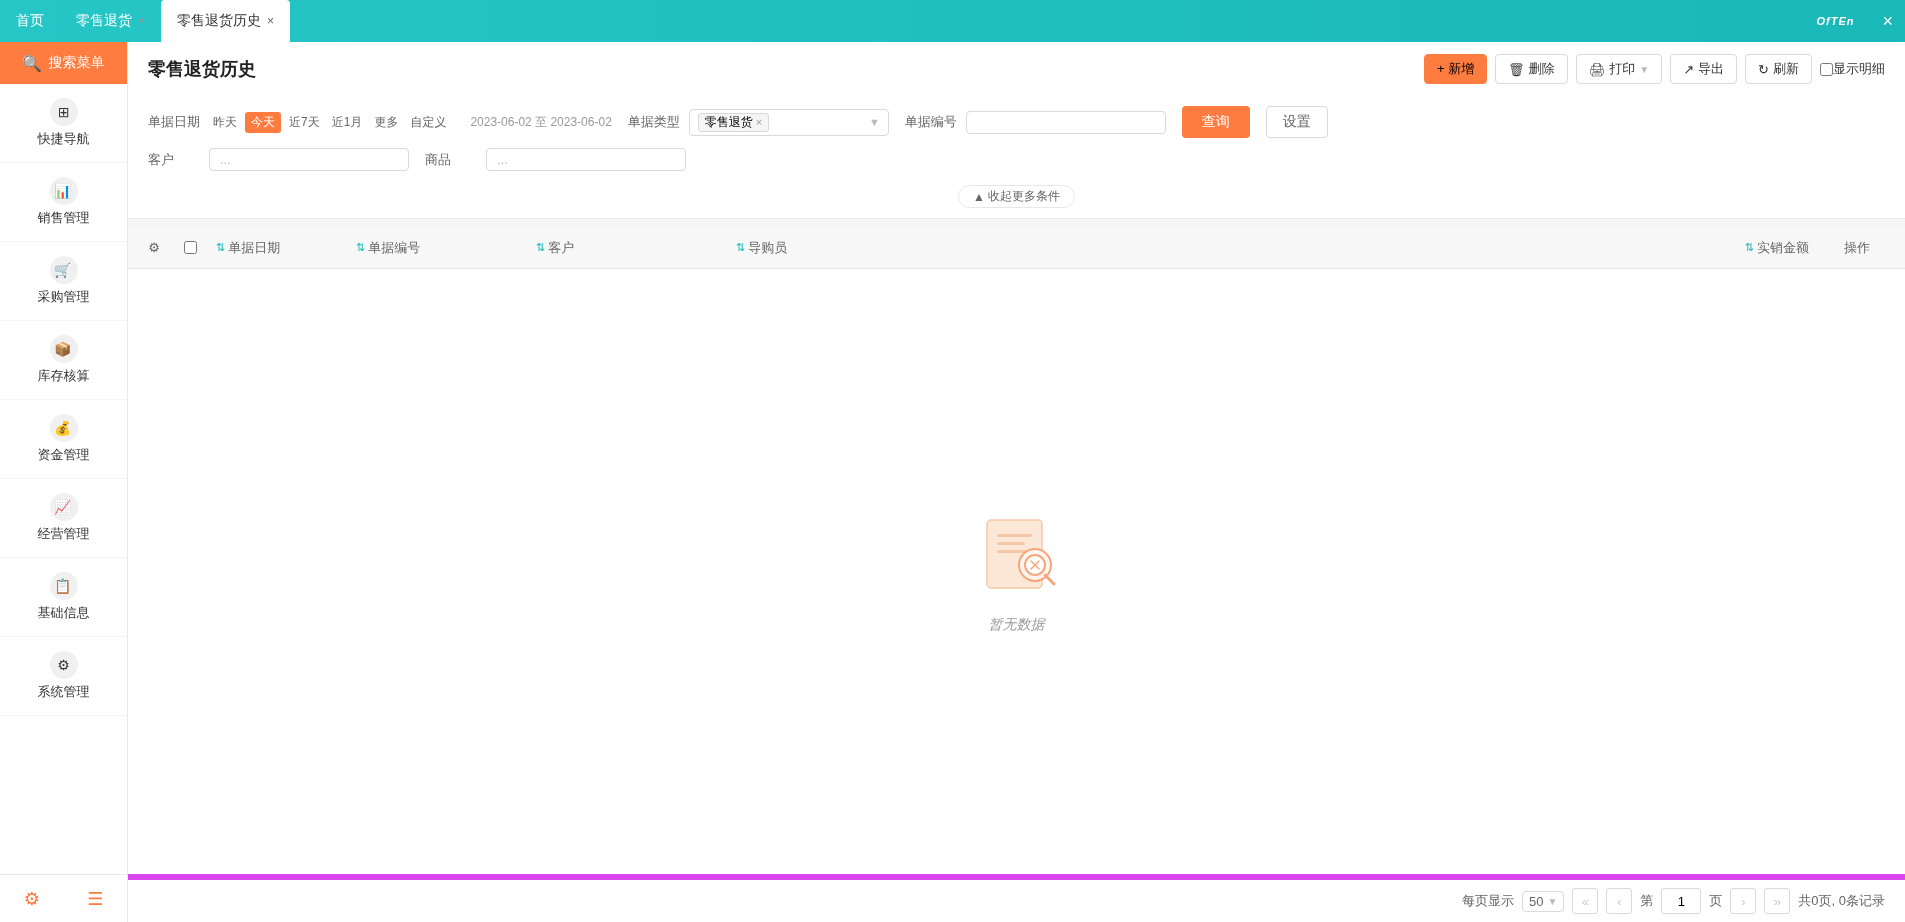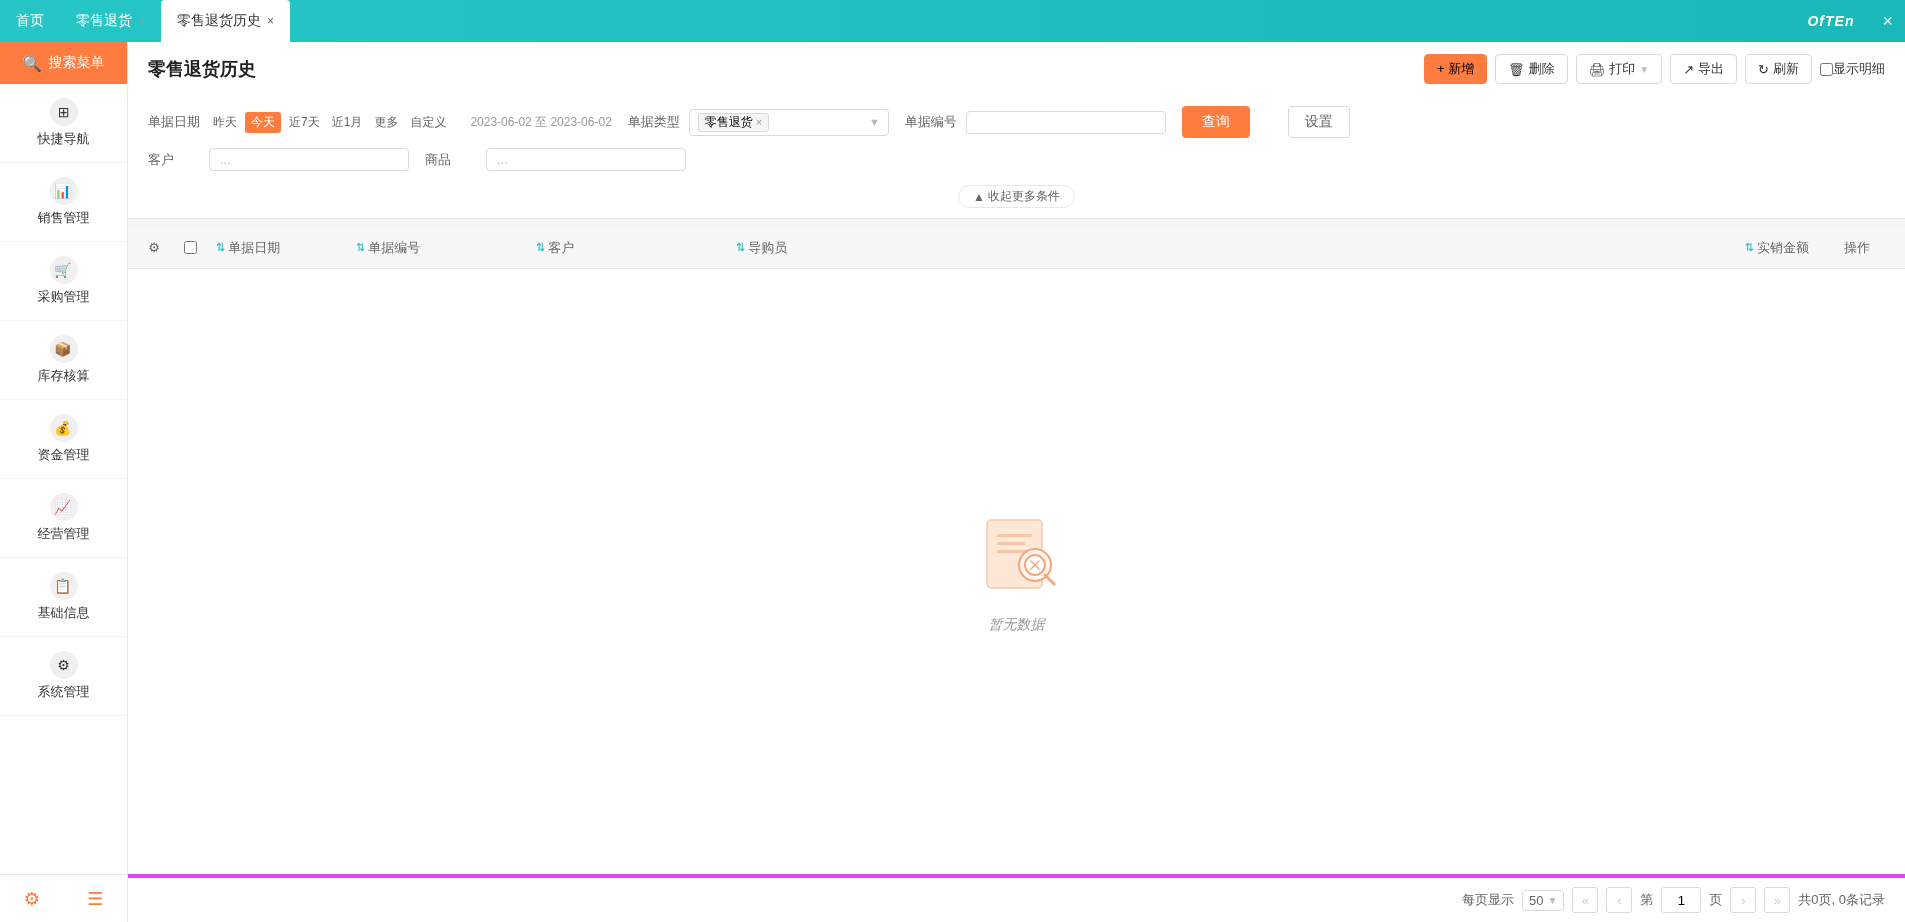--- a/index.html
+++ b/index.html
@@ -42,21 +42,21 @@
       font-size: 12px;
       color: #999;
       cursor: pointer;
     }
     .top-tab.active .tab-close { color: #666; }
     .top-bar-right {
       display: flex;
       align-items: center;
       padding-right: 16px;
       color: #fff;
-      font-size: 14px;
+      font-size: 11px;
       gap: 8px;
       justify-content: center;
     }
     .close-btn {
       cursor: pointer;
       font-size: 18px;
       color: #fff;
       padding: 0 12px;
     }
 
@@ -354,21 +354,21 @@
     }
     .empty-text {
       font-size: 14px;
       color: #999;
     }
 
     
     .pagination-bar {
       height: 48px;
       background: #fff;
-      border-top: 4px solid #d946ef;
+      border-top: 6px solid #d946ef;
       display: flex;
       align-items: center;
       justify-content: flex-end;
       padding: 0 20px;
       gap: 8px;
       flex-shrink: 0;
       font-size: 13px;
       color: #666;
     }
     .page-size-select {
@@ -416,21 +416,20 @@
       cursor: pointer;
     }
     .settings-btn {
       background: #fff;
       border: 1px solid #d9d9d9;
       border-radius: 4px;
       color: #666;
       padding: 6px 16px;
       font-size: 14px;
       cursor: pointer;
-      margin-left: 22px;
     }
   </style>
 </head>
 <body>
 
 <div class="top-bar">
   <div class="top-bar-tabs">
     <div class="top-tab">
       <span>首页</span>
     </div>

